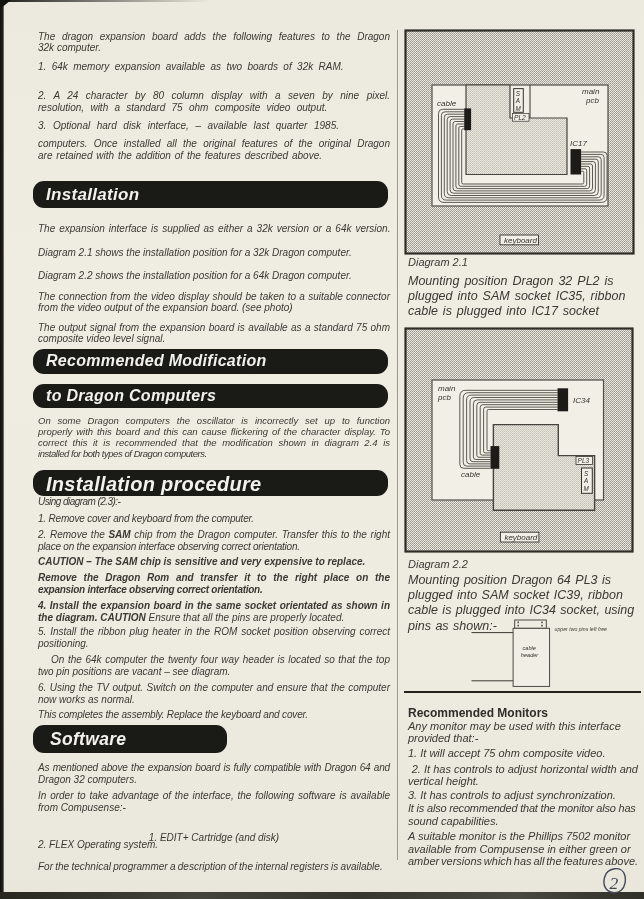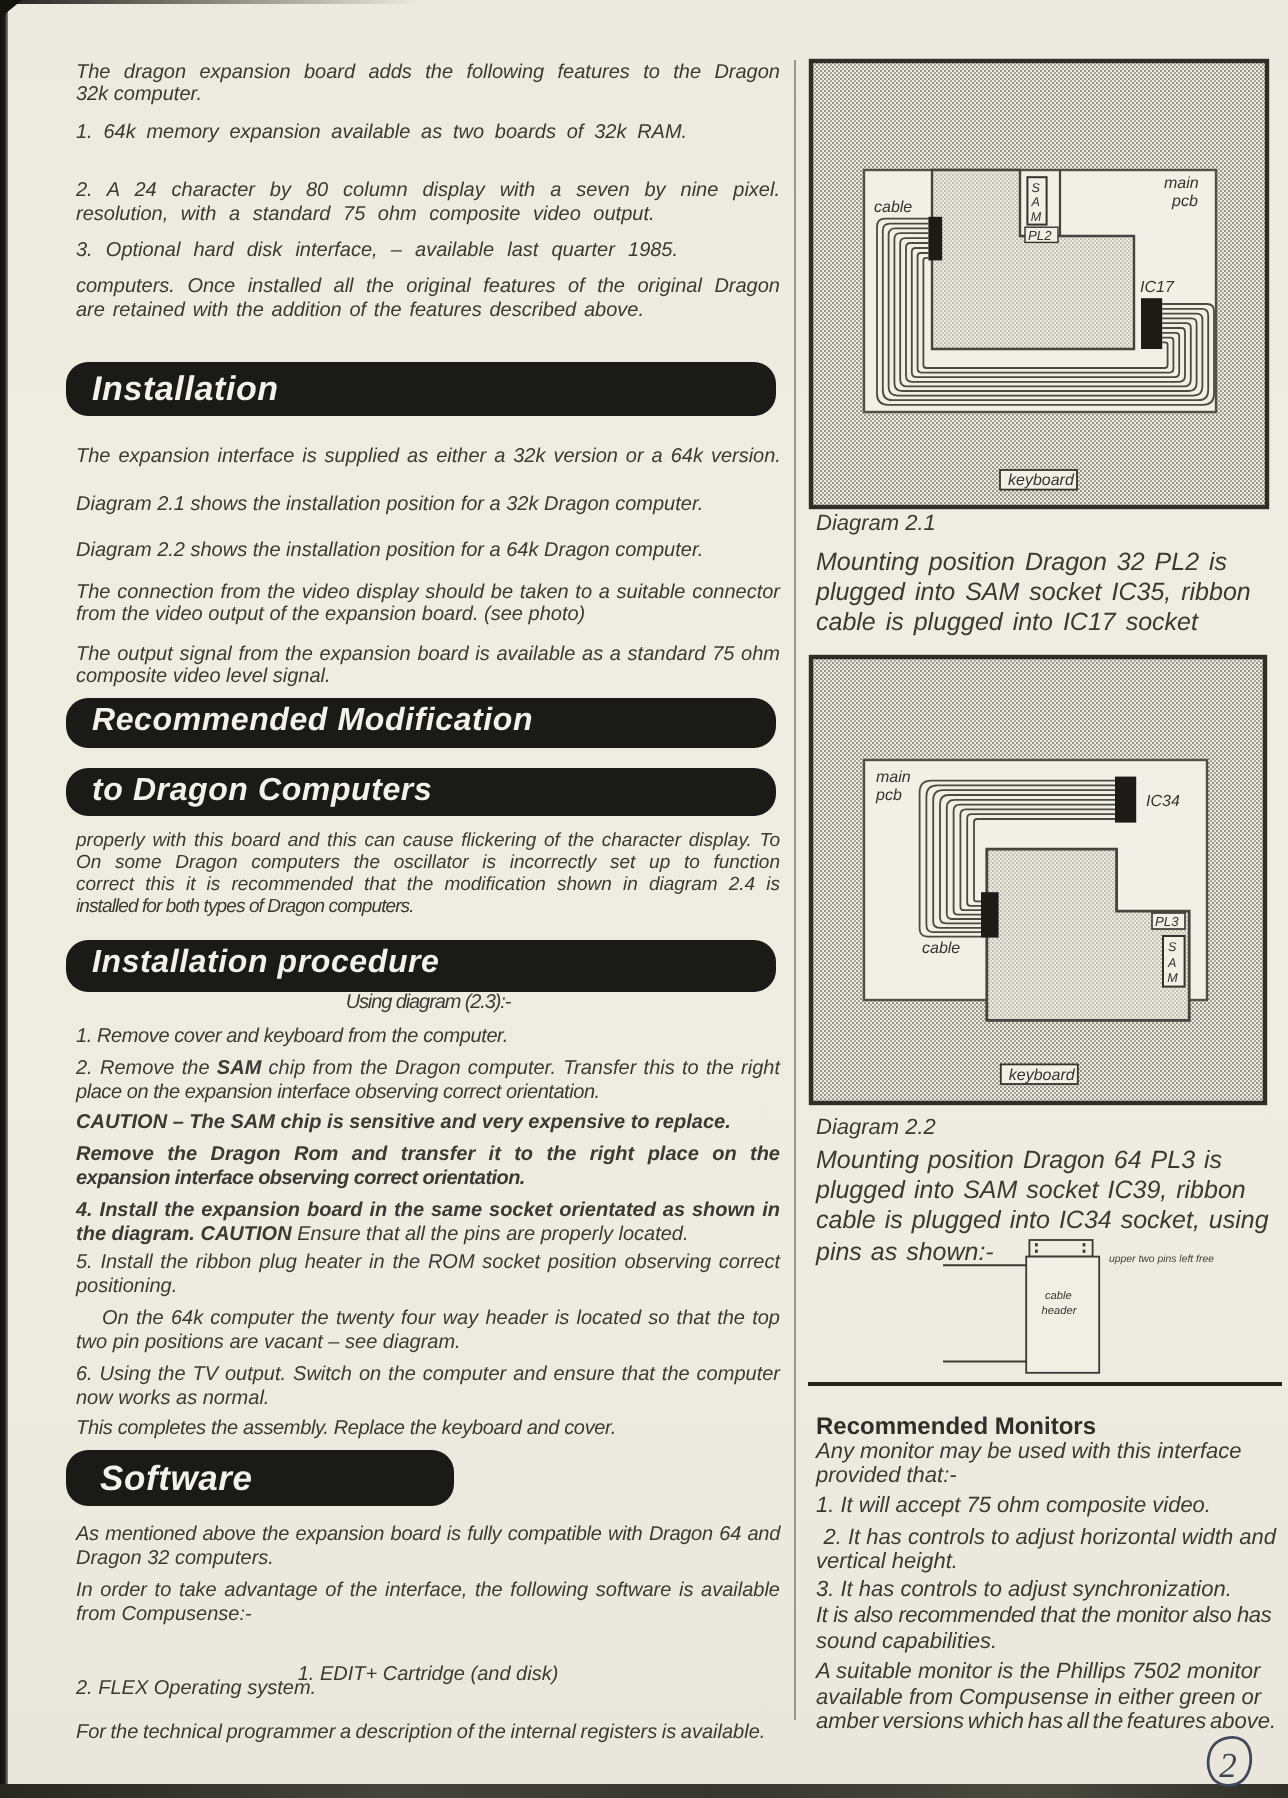--- a/index.html
+++ b/index.html
@@ -67,31 +67,31 @@
 
 <div class="bar" style="top:349px;width:355px;height:25px;font-size:16px;">
 <span style="top:3px;">Recommended Modification</span>
   </div>
 
 <div class="bar" style="top:384px;width:355px;height:24px;font-size:16px;">
 <span style="top:2.5px;">to Dragon Computers</span>
   </div>
 
 <div class="p" style="top:414.9px;line-height:11px;font-size:9.5px;">
+<span class="jl">On some Dragon computers the oscillator is incorrectly set up to function</span>
 <span class="jl">properly with this board and this can cause flickering of the character display. To</span>
-<span class="jl">On some Dragon computers the oscillator is incorrectly set up to function</span>
 <span class="jl">correct this it is recommended that the modification shown in diagram 2.4 is</span>
 <span style="letter-spacing:-0.45px;">installed for both types of Dragon computers.</span>
 </div>
 
-<div class="bar" style="top:470px;width:355px;height:25.5px;font-size:16px;">
+<div class="bar" style="top:470px;width:355px;height:25.5px;font-size:20px;">
 <span style="top:3px;">Installation procedure</span>
   </div>
 
-<div class="p" style="top:496.3px;letter-spacing:-0.55px;white-space:nowrap;text-align:center;">Using diagram (2.3):-</div>
+<div class="p" style="top:496.3px;letter-spacing:-0.55px;white-space:nowrap;">Using diagram (2.3):-</div>
 
 <div class="p" style="top:512.8px;letter-spacing:-0.2px;white-space:nowrap;">1. Remove cover and keyboard from the computer.</div>
 
 <div class="p" style="top:529.2px;">
 <span class="jl">2. Remove the <b>SAM</b> chip from the Dragon computer. Transfer this to the right</span>
 <span style="letter-spacing:-0.22px;">place on the expansion interface observing correct orientation.</span>
 </div>
 
 <div class="p" style="top:555.8px;font-weight:bold;white-space:nowrap;">CAUTION – The SAM chip is sensitive and <b>very</b> expensive to replace.</div>
 

